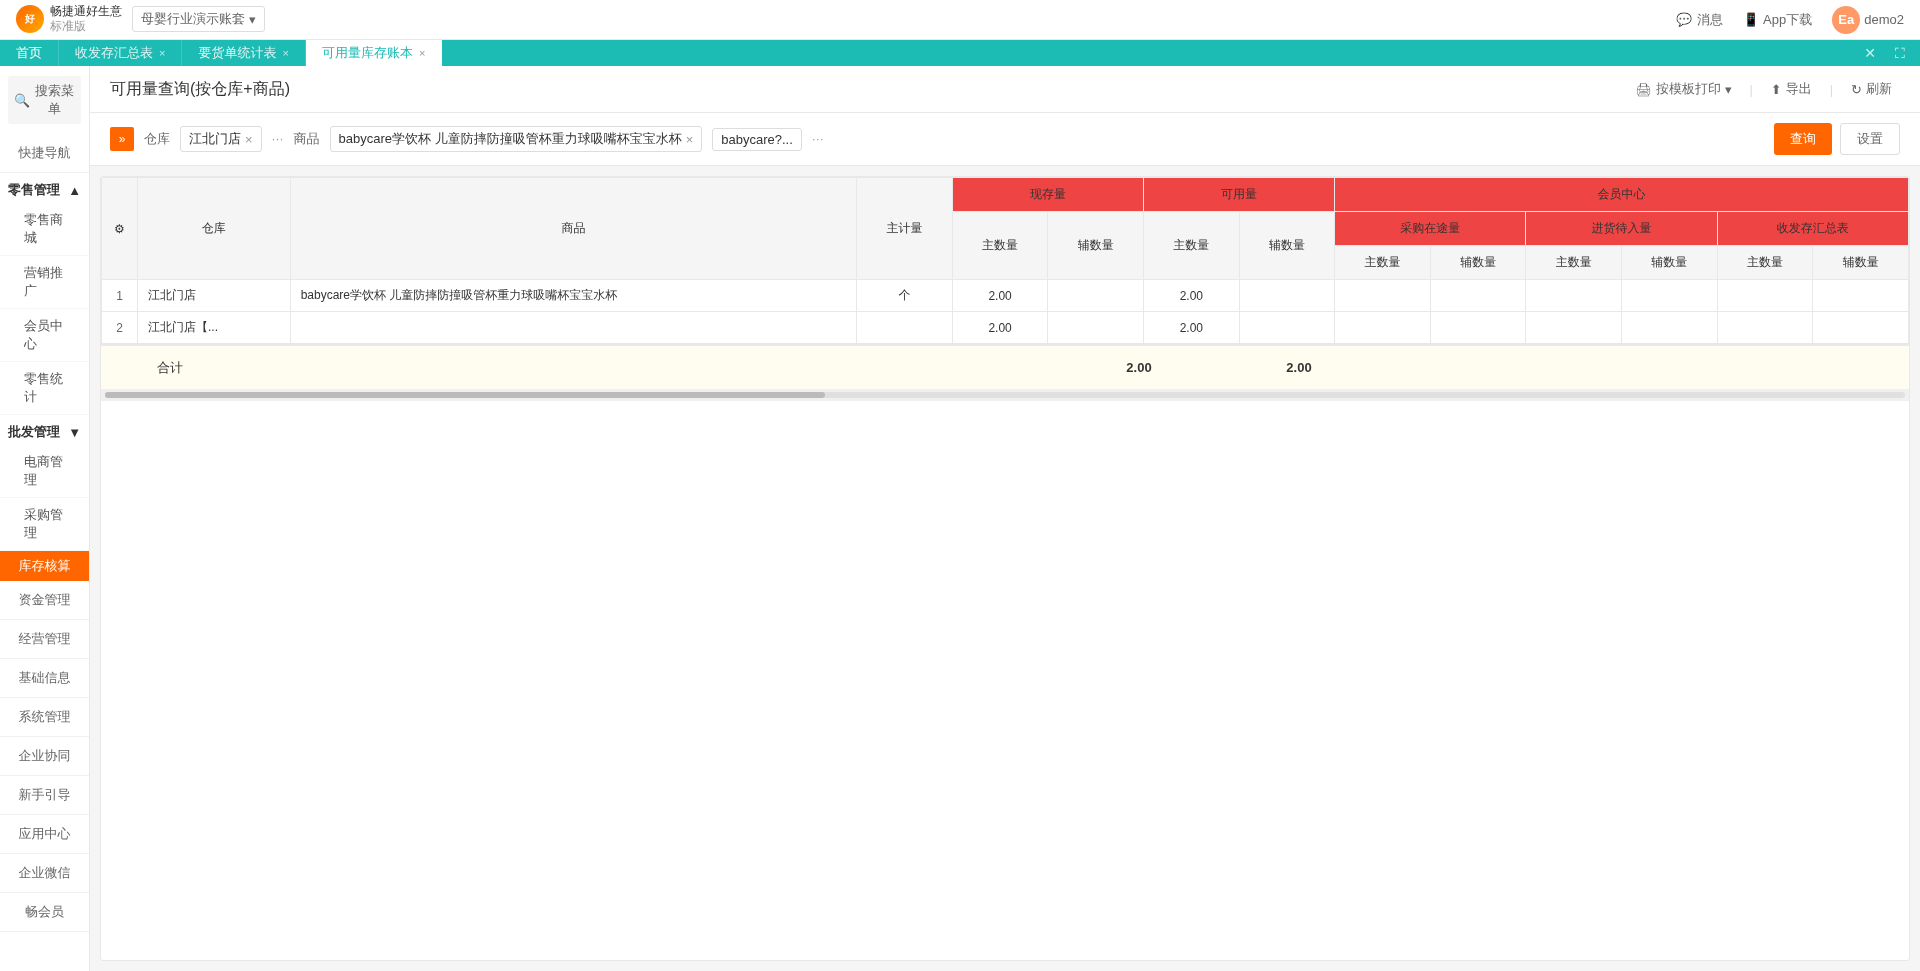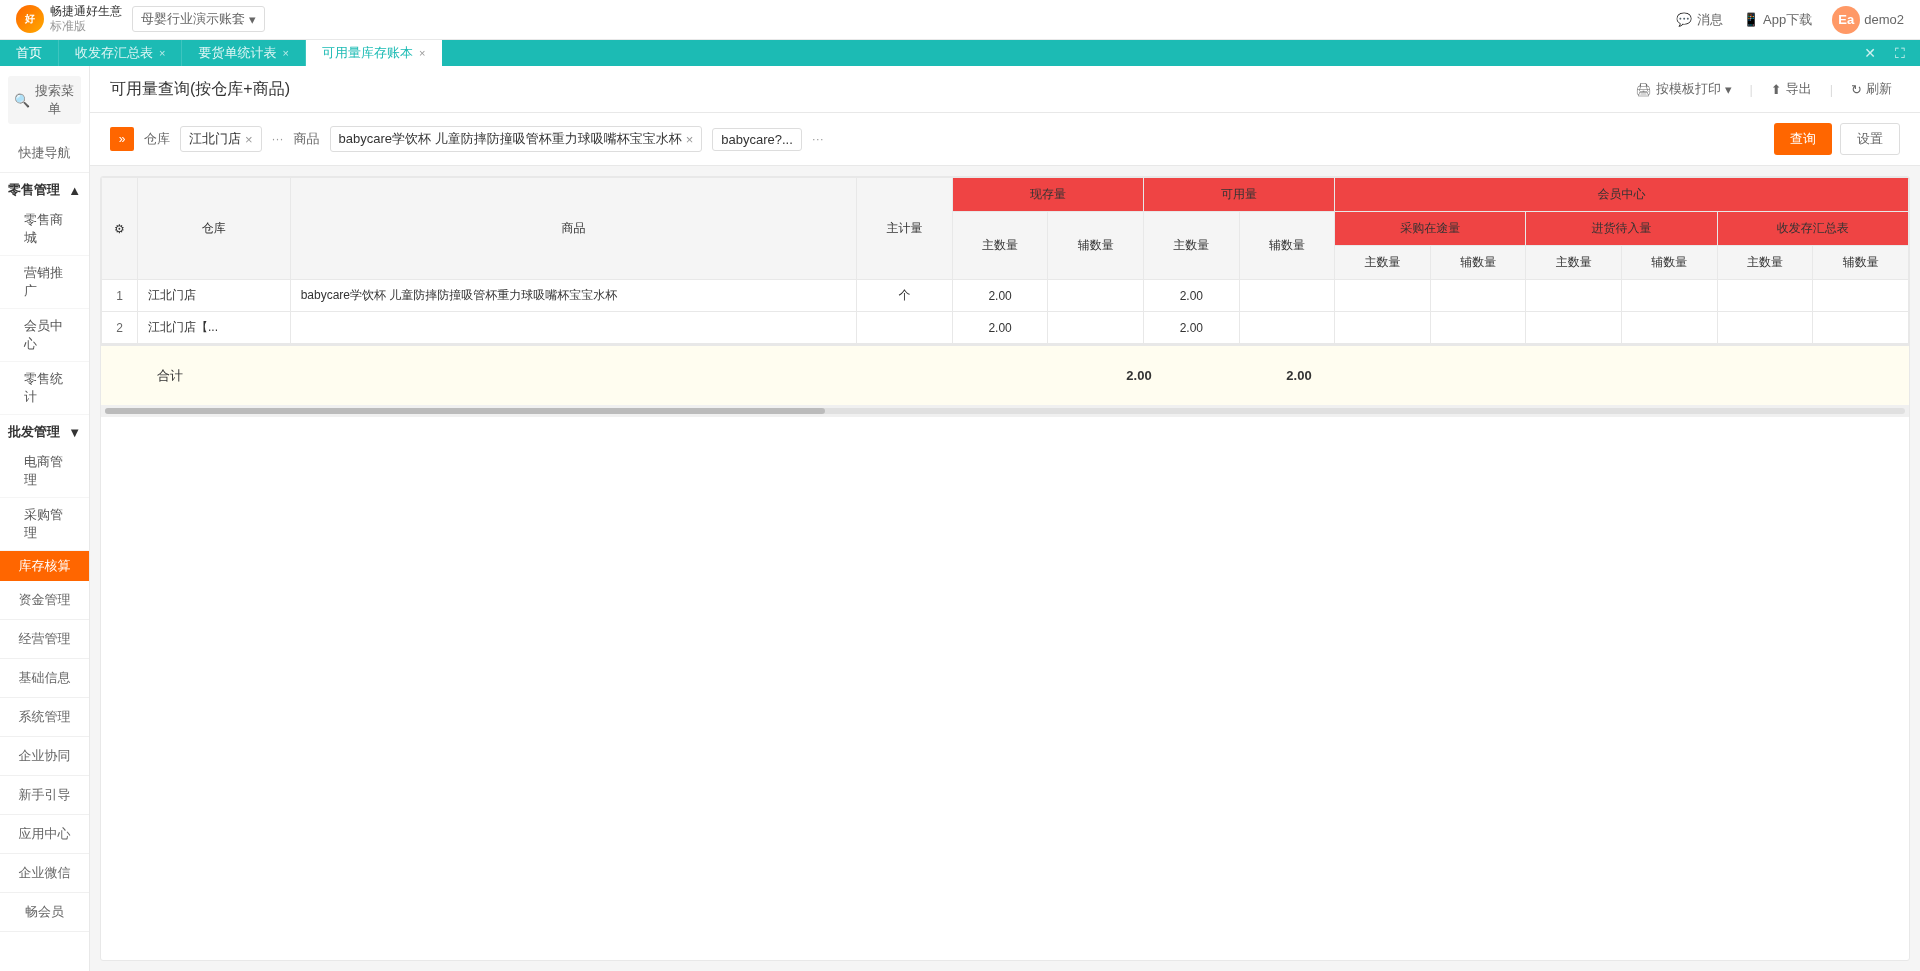--- a/index.html
+++ b/index.html
@@ -91,21 +91,21 @@
     table { width: 100%; border-collapse: collapse; }
     thead tr { background: #f5f5f5; }
     th { border: 1px solid #e8e8e8; padding: 8px 10px; color: #333; font-weight: 500; font-size: 12px; text-align: center; white-space: nowrap; }
     td { border: 1px solid #e8e8e8; padding: 7px 10px; color: #333; font-size: 12px; text-align: center; background: #fff; }
     .td-left { text-align: left; }
     .th-group { background: #ef4444; }
     .row-num { color: #666; }
     .col-gear { width: 36px; }
 
     
-    .table-footer { background: #fffdf0; border-top: 2px solid #e8e8e8; padding: 16px 10px; display: flex; align-items: center; }
+    .table-footer { background: #fffdf0; border-top: 2px solid #e8e8e8; padding: 8px 10px; display: flex; align-items: center; }
     .footer-label { color: #333; font-weight: 500; padding: 0 10px; }
     .footer-cell { padding: 6px 10px; text-align: center; font-weight: bold; color: #333; min-width: 80px; }
 
     
     .scroll-bar-area { background: #f0f0f0; height: 12px; display: flex; align-items: center; padding: 0 4px; }
     .scroll-track { flex: 1; background: #e0e0e0; border-radius: 3px; height: 6px; position: relative; }
     .scroll-thumb { position: absolute; left: 0; width: 40%; height: 100%; background: #bbb; border-radius: 3px; }
   </style>
 </head>
 <body>

